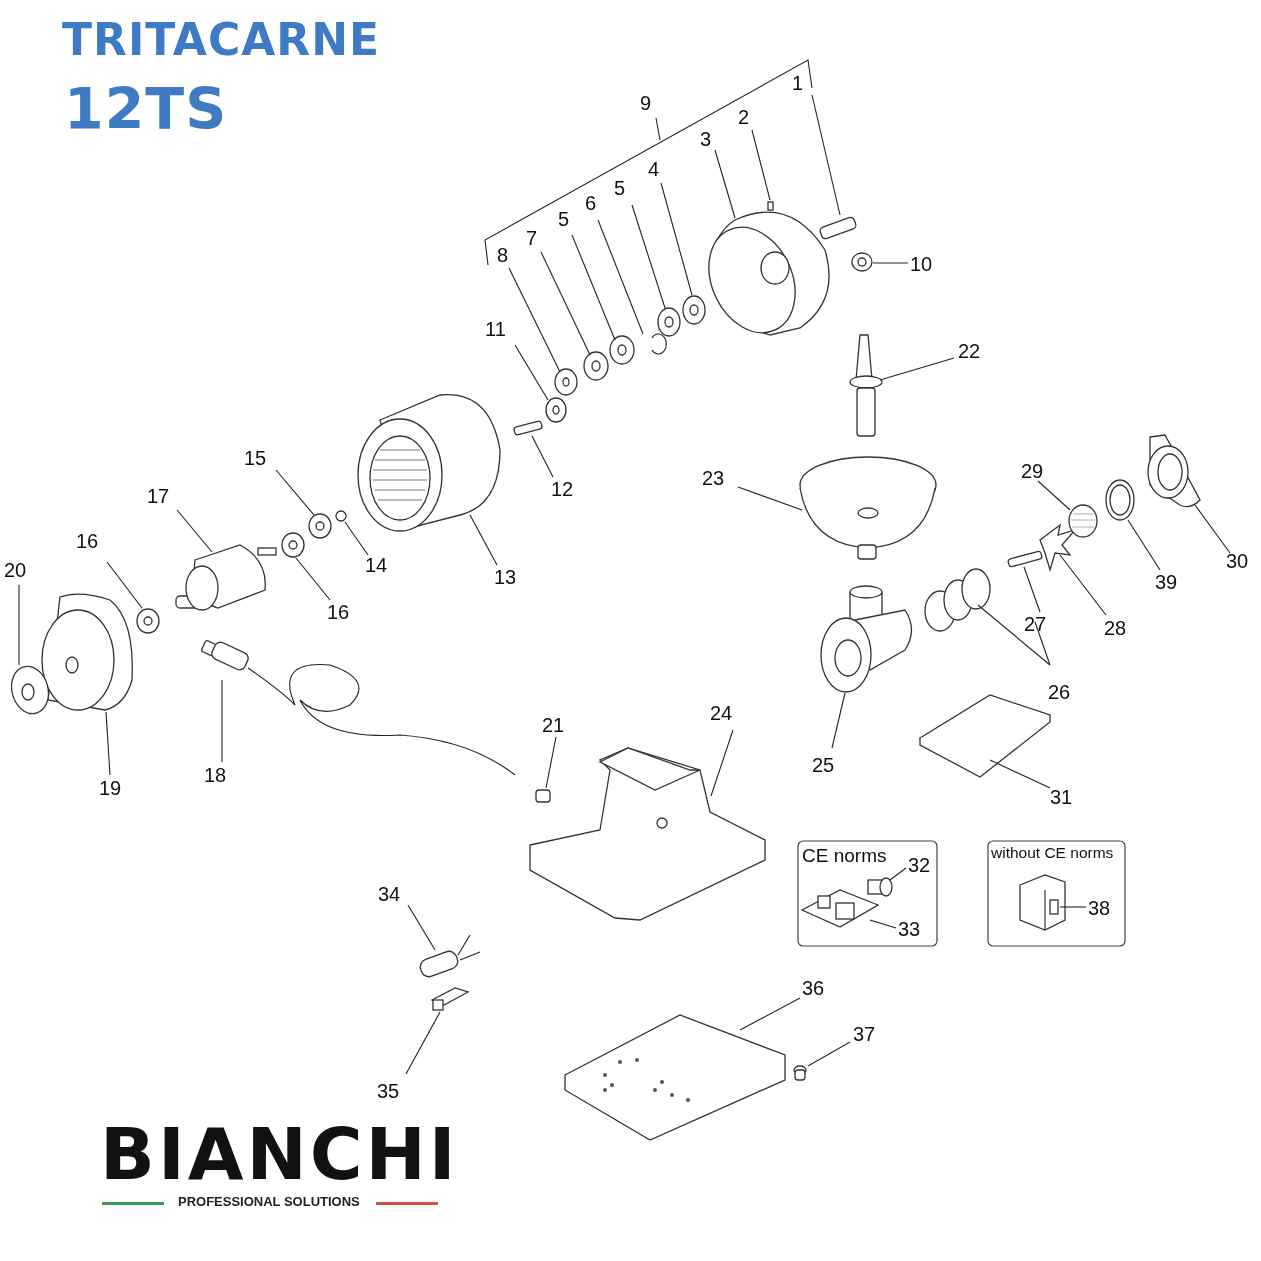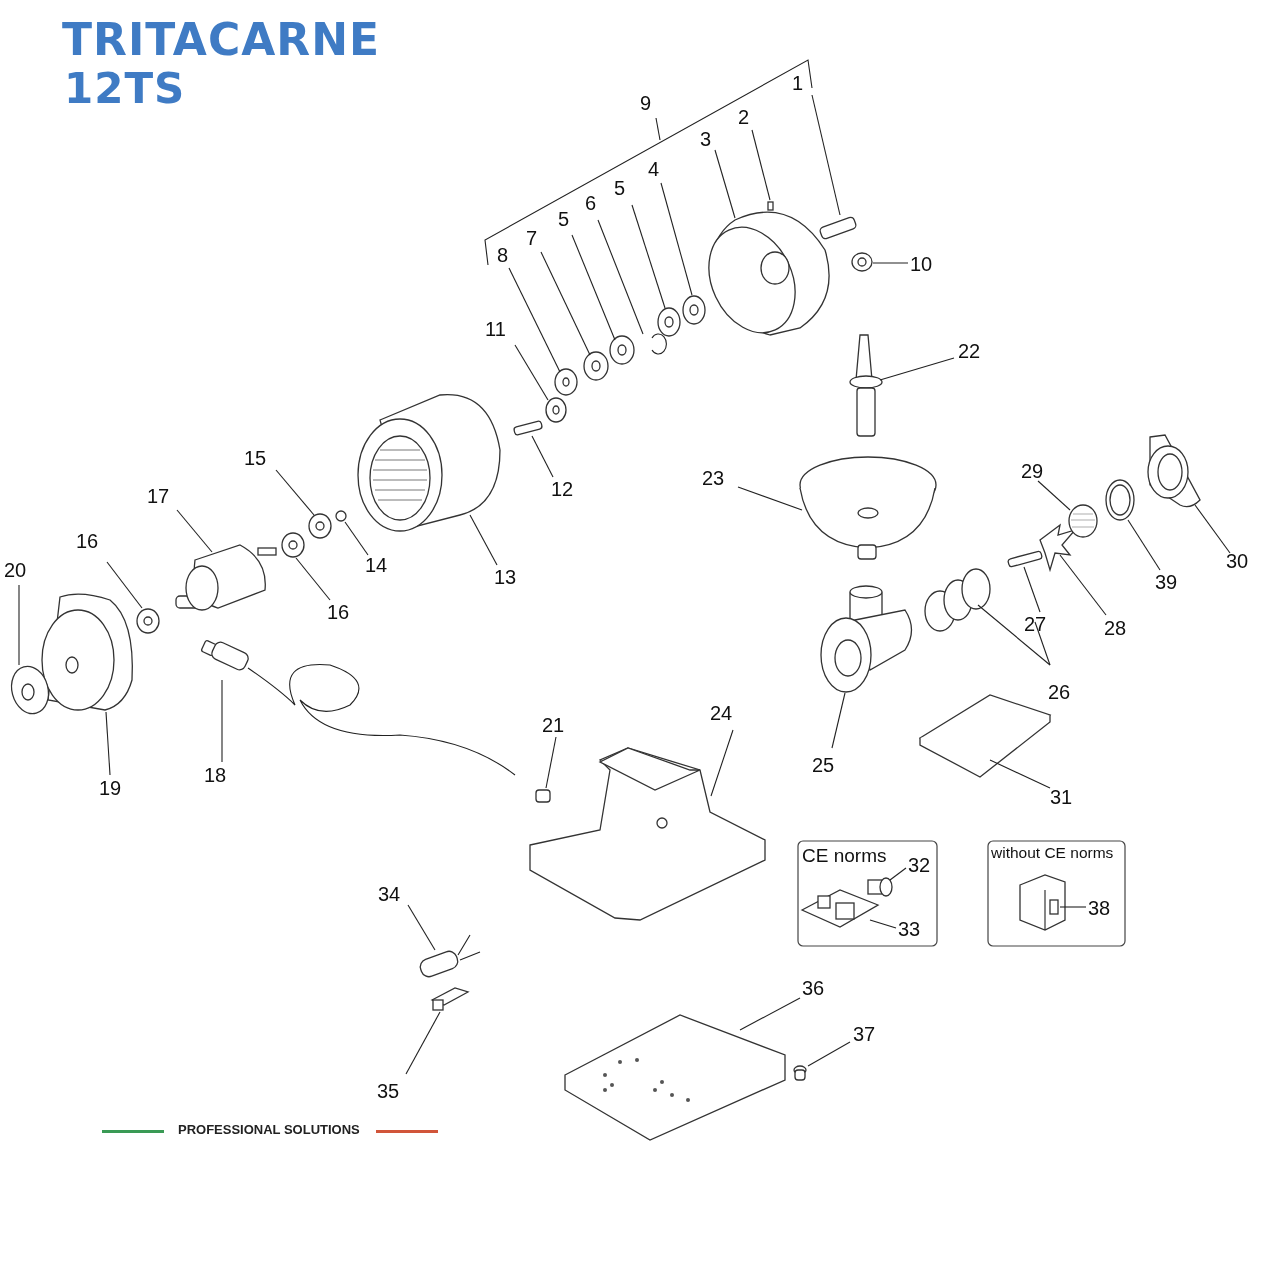--- a/index.html
+++ b/index.html
@@ -1,19 +1,19 @@
 <!DOCTYPE html>
 <html><head>
 <meta charset="utf-8">
 <style>
   html, body { margin: 0; padding: 0; background: #ffffff; }
   body { width: 1261px; height: 1261px; position: relative; overflow: hidden; font-family: "Liberation Sans", sans-serif; }
   .title { position: absolute; left: 20px; color: #3f7bc4; font-family: "DejaVu Sans", sans-serif; font-weight: bold; letter-spacing: 1px; margin-left: 42px; }
   .title.l1 { top: 14px; font-size: 44px; }
-  .title.l2 { top: 64px; left: 22px; font-size: 42px; text-align: right; }
+  .title.l2 { top: 76px; left: 22px; font-size: 57px; text-align: right; }
   svg.diagram { position: absolute; left: 0; top: 0; }
   .lbl { font-family: "Liberation Sans", sans-serif; font-size: 20px; fill: #111; }
   .box-title { font-family: "Liberation Sans", sans-serif; fill: #111; }
   .part { fill: #fff; stroke: #333; stroke-width: 1.3; }
   .leader { stroke: #222; stroke-width: 1.1; fill: none; }
   .logo { position: absolute; left: 100px; top: 1118px; width: 340px; }
   .logo-name { font-family: "DejaVu Sans", sans-serif; font-weight: bold; font-size: 72px; color: #111; letter-spacing: 3px; line-height: 72px; }
   .logo-sub { position: relative; height: 18px; margin-top: 4px; }
   .logo-sub .line { position: absolute; top: 8px; height: 3px; width: 62px; }
   .logo-sub .green { left: 2px; background: #3a9a55; }
@@ -345,18 +345,19 @@
     <text class="lbl" x="378" y="901">34</text>
     <text class="lbl" x="377" y="1098">35</text>
     <text class="lbl" x="802" y="995">36</text>
     <text class="lbl" x="853" y="1041">37</text>
     <text class="lbl" x="1088" y="915">38</text>
     <text class="lbl" x="1155" y="589">39</text>
   </g>
 </svg>
 
 <div class="logo">
+  <div class="logo-name">BIANCHI</div>
   <div class="logo-sub">
     <span class="line green"></span>
     <span class="txt">PROFESSIONAL SOLUTIONS</span>
     <span class="line red"></span>
   </div>
 </div>
 
 </body></html>

